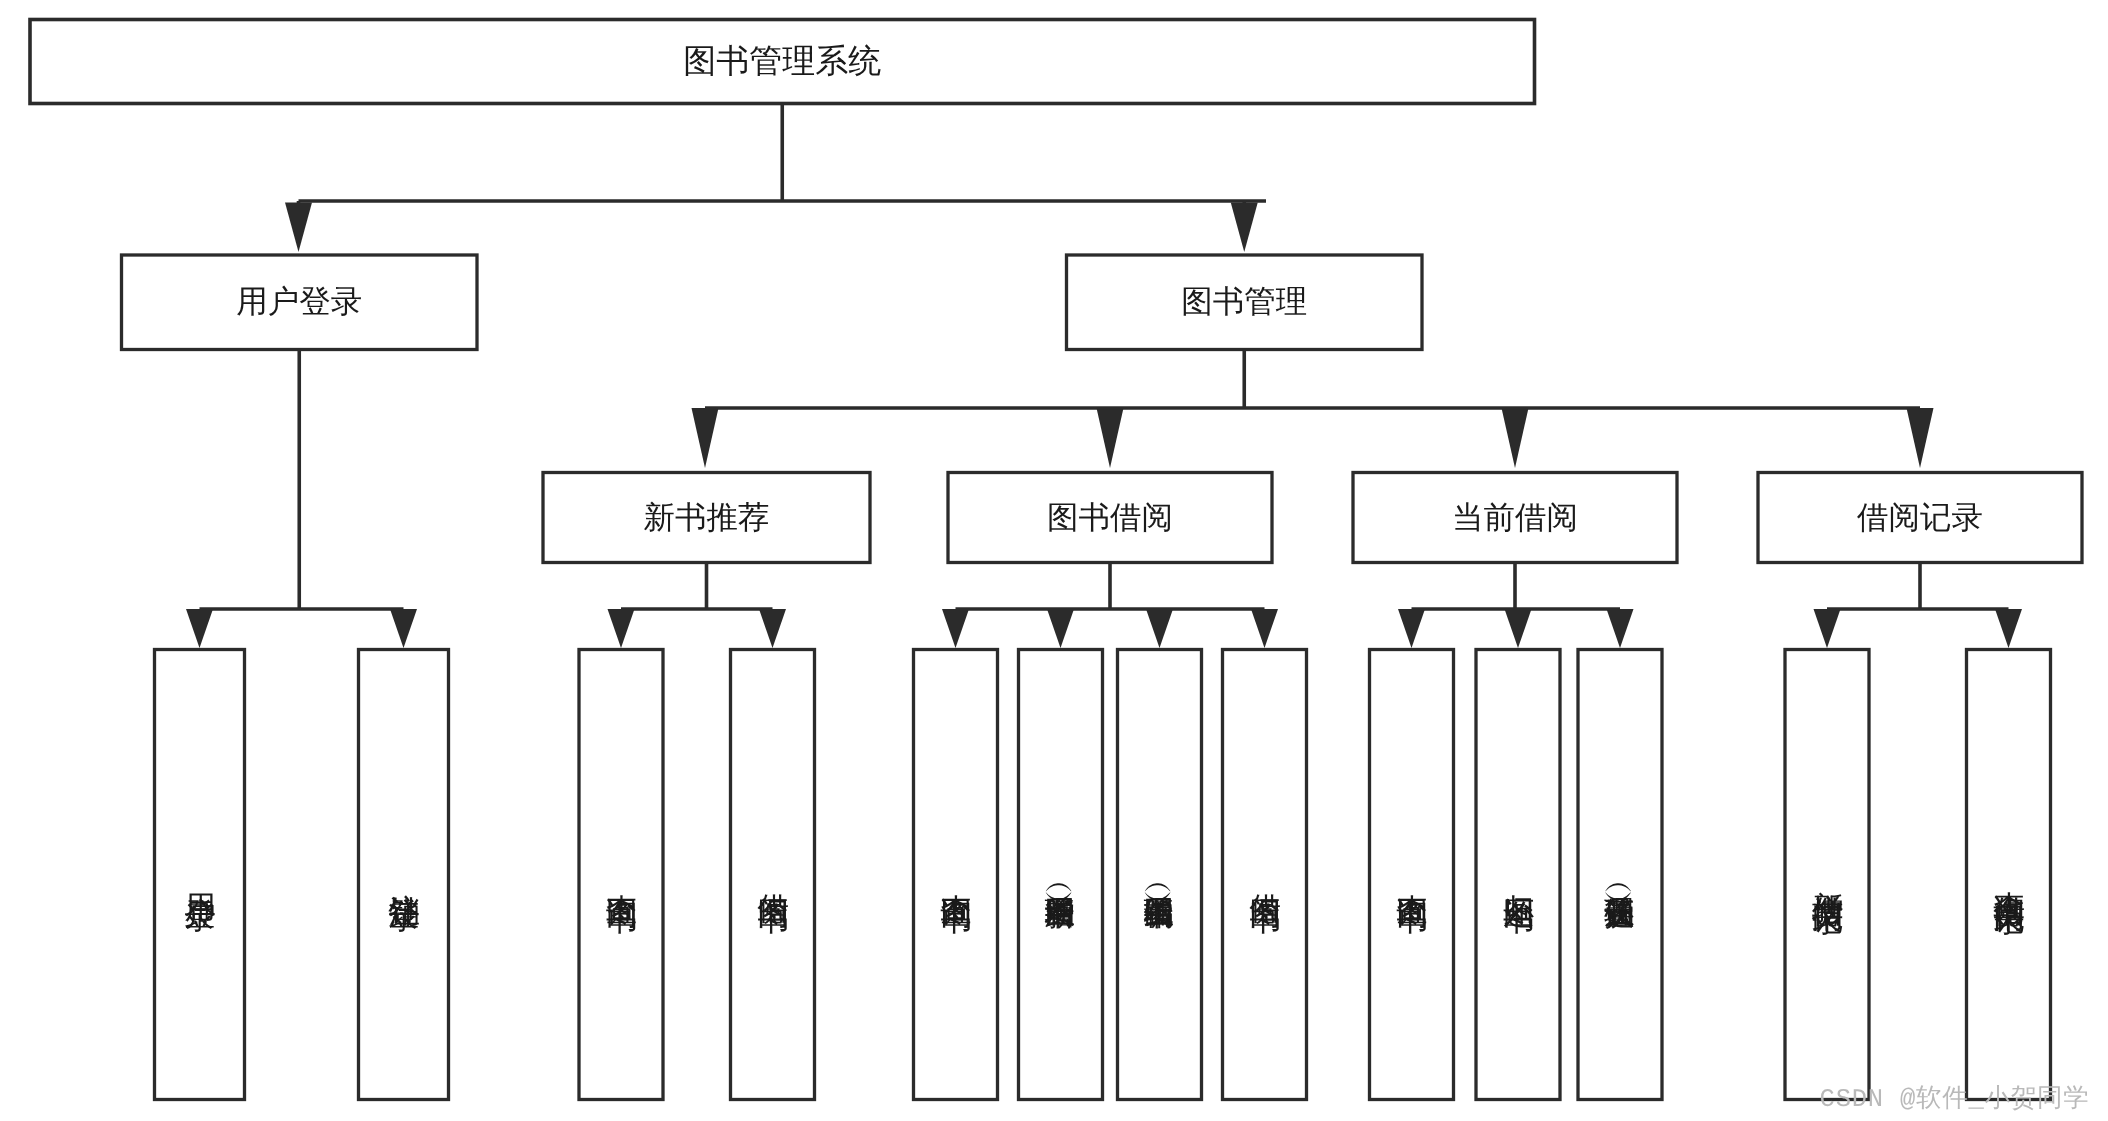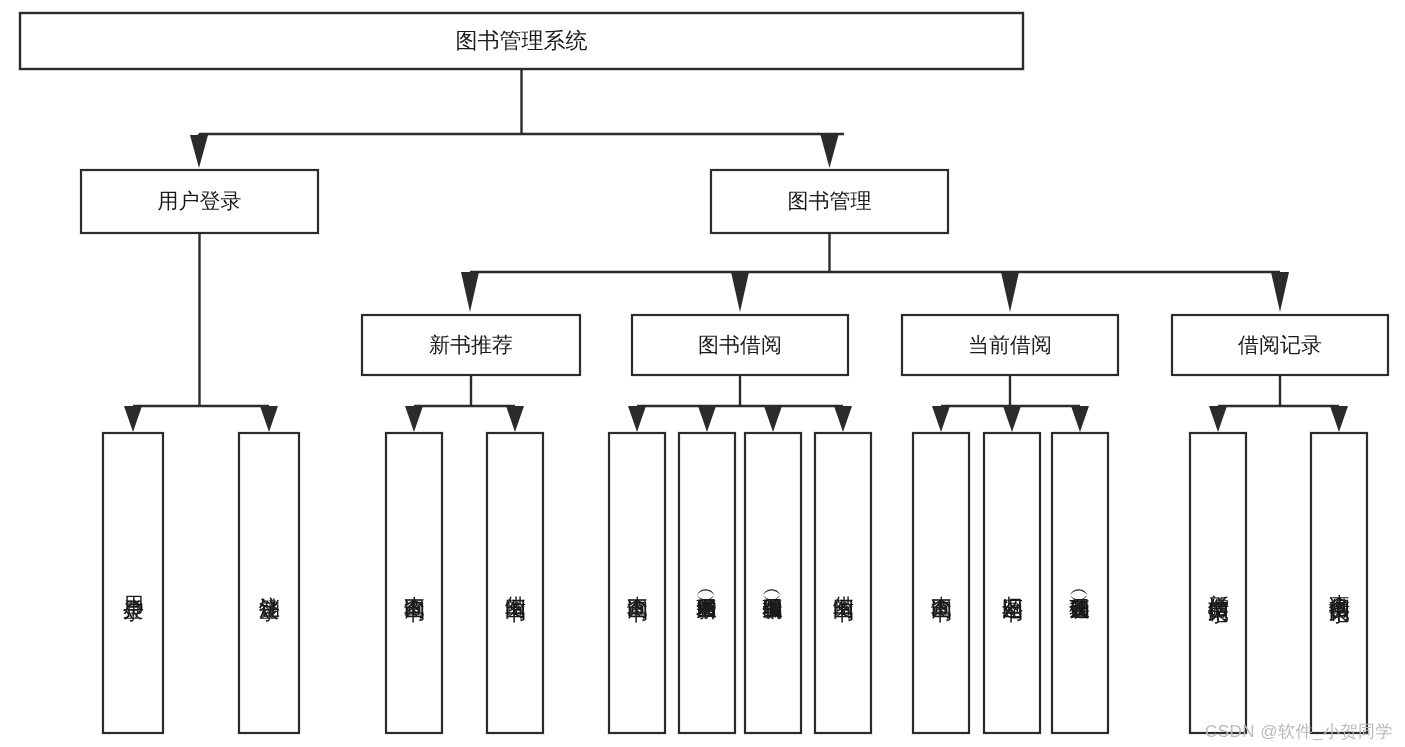--- a/index.html
+++ b/index.html
@@ -72,21 +72,21 @@
     pointer-events: none;
   }
   .leaf-label.tight {
     letter-spacing: 0px;
     font-size: 20px;
   }
   .watermark {
     position: absolute;
     right: 12px;
     bottom: 4px;
-    font-family: Liberation Sans, sans-serif;
+    font-family: Liberation Mono, monospace;
     font-size: 17px;
     color: #b9b9b9;
     white-space: nowrap;
     letter-spacing: 0.5px;
   }
 </style>
 </head>
 <body>
 
 <div id="diagram-root">

